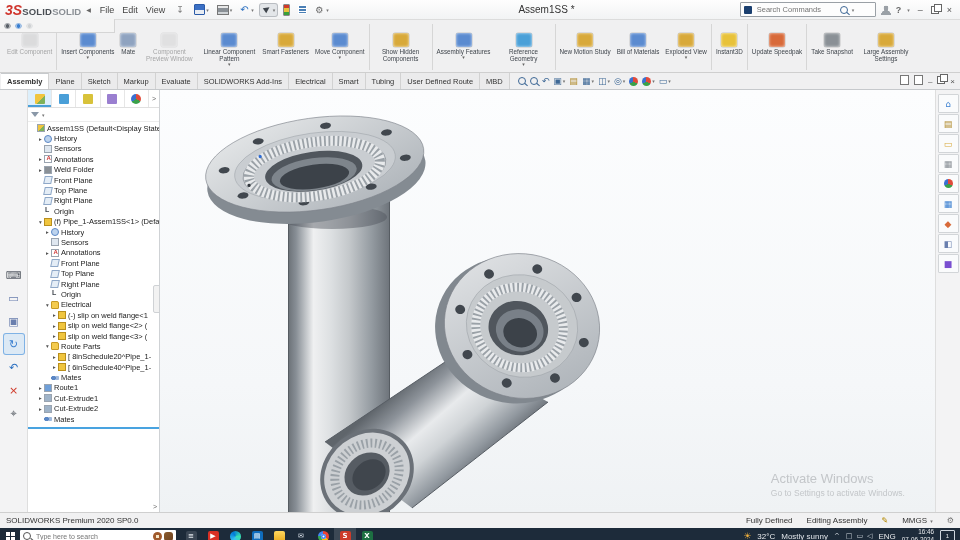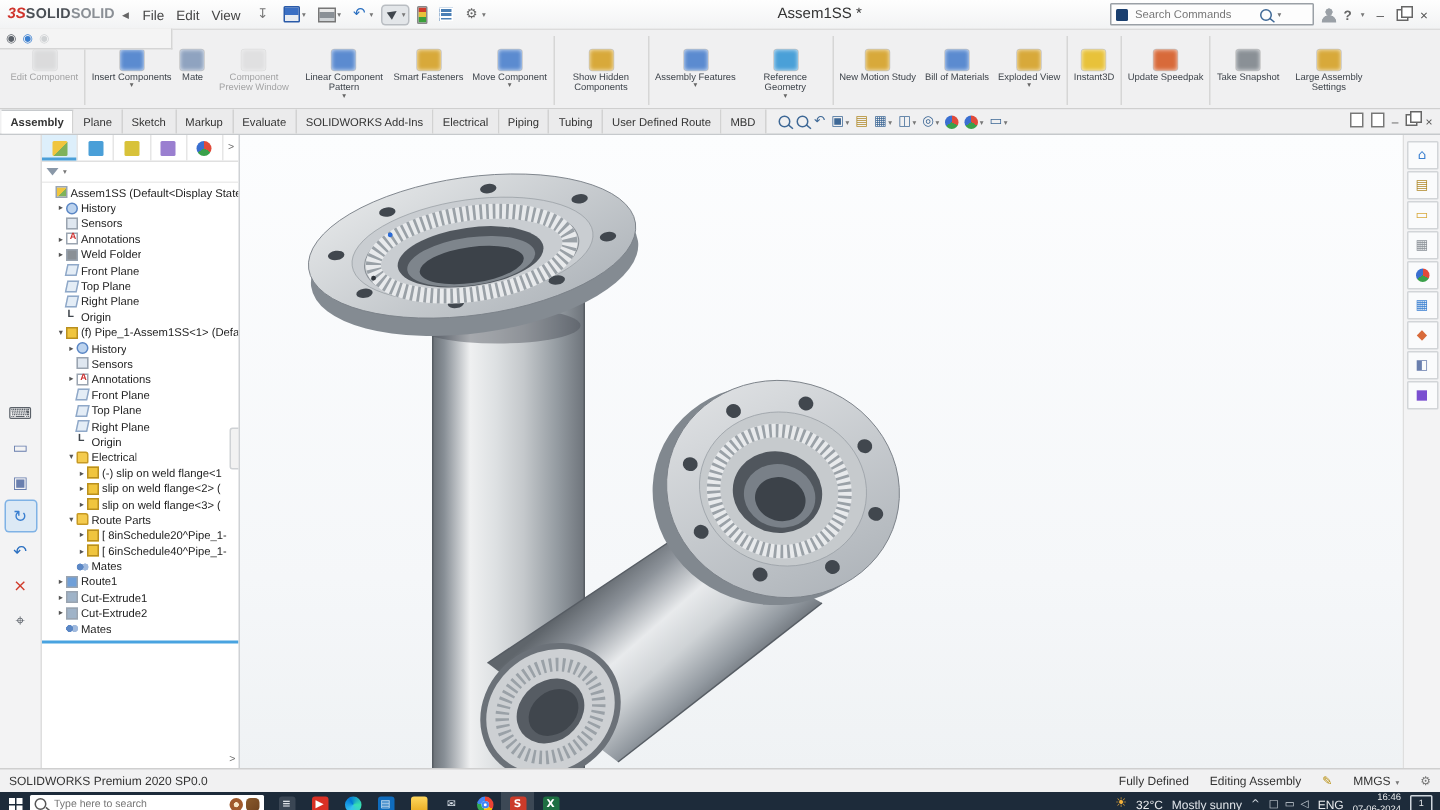--- a/index.html
+++ b/index.html
@@ -3,21 +3,21 @@
 <meta charset="utf-8">
 <style>
   html,body{margin:0;padding:0;overflow:hidden}
   body{width:960px;height:540px;font-family:"Liberation Sans",sans-serif;-webkit-font-smoothing:antialiased}
   .screen{position:relative;width:960px;height:540px;background:#fff;overflow:hidden}
   .flex1{flex:1}
   .caret{font-size:5px;color:#777;margin-left:1px}
 
   
   .titlebar{position:relative;height:19px;background:linear-gradient(#fefefe,#f2f3f4);border-bottom:1px solid #dcdcdc;display:flex;align-items:center;gap:5px;padding:0 5px;font-size:9px;color:#333}
-  .logomark{color:#d0342c;font-weight:bold;font-style:italic;font-size:10px}
+  .logomark{color:#d0342c;font-weight:bold;font-style:italic;font-size:14px}
   .logotext b{color:#4a4f55;font-size:9.5px;letter-spacing:.2px}
   .logotext span{color:#8a8f95;font-size:9.5px;font-weight:bold}
   .menu-item{padding:0 4px;color:#444}
   .menu-collapse{font-size:6px;color:#666}
   .ttool{display:inline-flex;align-items:center;padding:1px 2px;border-radius:2px}
   .ttool.pressed{background:#e3e6e9;box-shadow:0 0 0 1px #b9bdc2}
   .tg{width:10px;height:10px;display:inline-block;position:relative;font-family:"DejaVu Sans",sans-serif}
   .tg-pin::before{content:"↧";font-size:9px;color:#777}
   .tg-save{background:linear-gradient(#3a6fc4 55%,#e8ecf2 55%);border:1px solid #2a5aa8;border-radius:1px;width:9px;height:9px}
   .tg-print{background:linear-gradient(#e8e8e8 25%,#8a9096 25% 75%,#cfd3d6 75%);border:1px solid #777;width:10px;height:8px;margin-top:1px}
@@ -310,21 +310,21 @@
 
   <div class="tabsrow">
     <span style="display:flex">
         <span class="tab active">Assembly</span>
         <span class="tab">Plane</span>
         <span class="tab">Sketch</span>
         <span class="tab">Markup</span>
         <span class="tab">Evaluate</span>
         <span class="tab">SOLIDWORKS Add-Ins</span>
         <span class="tab">Electrical</span>
-        <span class="tab">Piping</span>
+        <span class="tab">Smart</span>
         <span class="tab">Tubing</span>
         <span class="tab">User Defined Route</span>
         <span class="tab">MBD</span>
       </span>
     <span class="headsup">
         <span class="hbtn">
           <span class="mag"></span>
         </span>
         <span class="hbtn">
           <span class="mag"></span>
@@ -663,20 +663,24 @@
               <ellipse cx="407.3" cy="194.3" rx="5" ry="4.6"></ellipse>
           </g>
           <ellipse cx="360" cy="238" rx="44" ry="40" fill="none" stroke="#e8eaec" stroke-width="9"></ellipse>
           <ellipse cx="360" cy="238" rx="44" ry="40" fill="none" stroke="#9aa1a7" stroke-width="9" stroke-dasharray="1.8,2.6"></ellipse>
           <ellipse cx="359" cy="239" rx="30" ry="27" fill="#50565d"></ellipse>
           <ellipse cx="361" cy="241" rx="24" ry="21" fill="#798088"></ellipse>
           <ellipse cx="362" cy="243" rx="17" ry="14.5" fill="#3c4249"></ellipse>
         </g>
       </svg>
 
+      <div class="watermark">
+        <div class="wm1">Activate Windows</div>
+        <div class="wm2">Go to Settings to activate Windows.</div>
+      </div>
     </div>
 
     <div class="rightstrip">
         <div class="tpbtn">
           <span class="tpic" style="color: rgb(58, 127, 208);">⌂</span>
         </div>
         <div class="tpbtn">
           <span class="tpic" style="color: rgb(176, 138, 42);">▤</span>
         </div>
         <div class="tpbtn">

